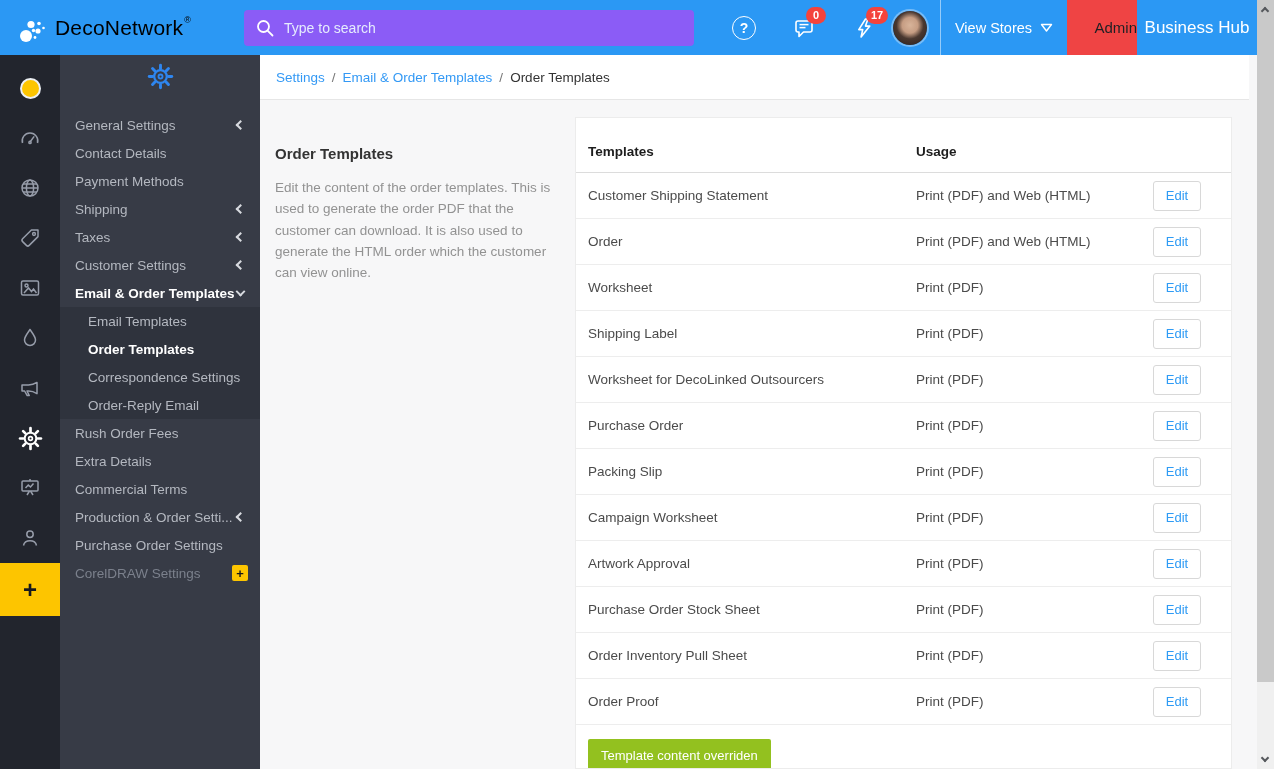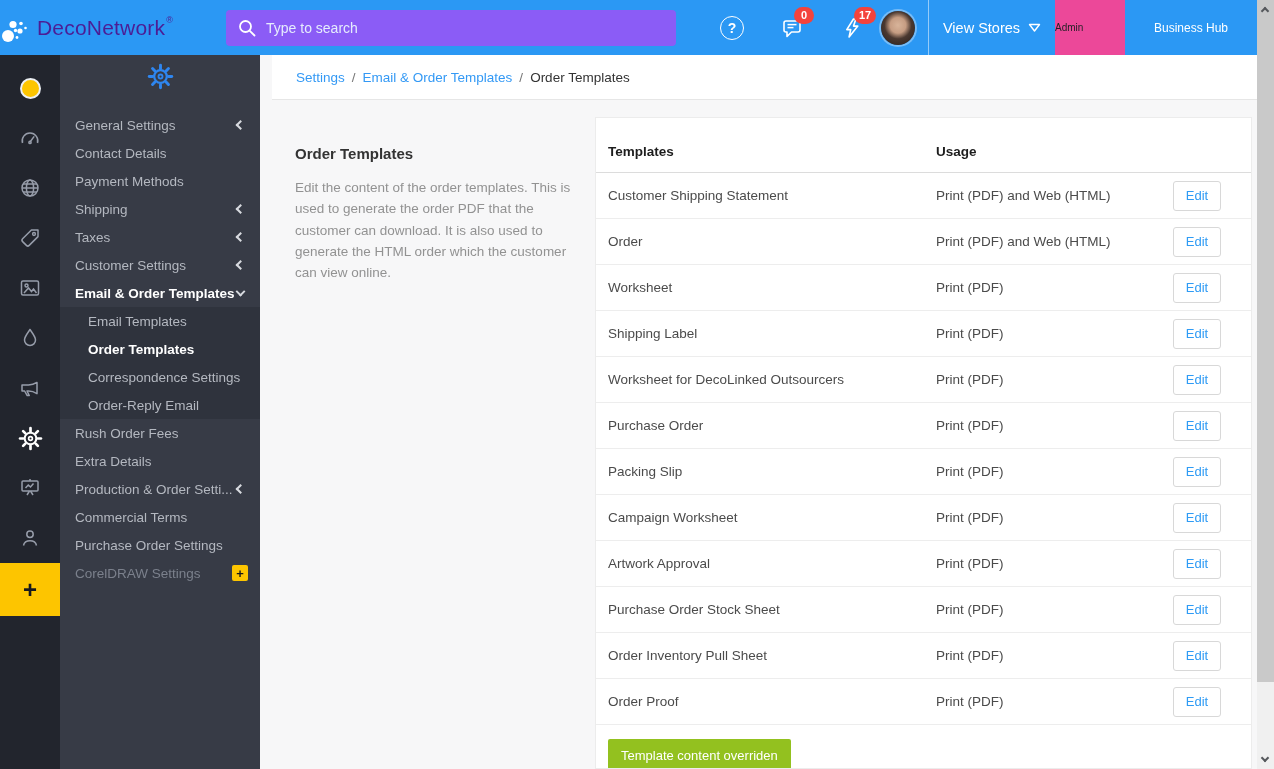--- a/index.html
+++ b/index.html
@@ -2,21 +2,21 @@
 <html><head>
 <meta charset="utf-8">
 <style>
   html,body{margin:0;padding:0;}
   body{width:1274px;height:769px;overflow:hidden;position:relative;
        font-family:"Liberation Sans", sans-serif;background:#f7f7f8;
        -webkit-font-smoothing:antialiased;}
   
   .topbar{position:absolute;top:0;left:0;width:1257px;height:55px;background:#2b98f4;
           display:flex;align-items:center;z-index:5;}
-  .logo{display:flex;align-items:flex-start;width:226px;flex:none;color:#4c1d95;}
+  .logo{display:flex;align-items:flex-start;padding-left:18px;width:226px;flex:none;color:#000000;}
   .logo-text{font-size:21px;font-weight:400;letter-spacing:.2px;line-height:34px;}
   .logo-reg{font-size:9px;margin-top:4px;margin-left:1px;}
   .logo svg{margin-right:7px;margin-top:4px;}
   .searchbox{position:relative;width:450px;height:36px;flex:none;}
   .searchbox input{width:100%;height:100%;box-sizing:border-box;border:none;border-radius:4px;
           background:#8b5cf6;padding:0 12px 0 40px;font-size:14px;color:#fff;outline:none;
           font-family:"Liberation Sans", sans-serif;}
   .searchbox input::placeholder{color:#eaf4fe;opacity:.95;}
   .search-ico{position:absolute;left:11px;top:8px;}
   .top-spacer{flex:1;}
@@ -26,24 +26,24 @@
           display:flex;align-items:center;justify-content:center;color:#fff;font-size:14px;font-weight:bold;box-sizing:border-box;}
   .badge{position:absolute;top:-8px;left:15px;min-width:10px;height:17px;padding:0 5px;background:#f4433c;
          border-radius:9px;color:#fff;font-size:11px;font-weight:bold;display:flex;align-items:center;
          justify-content:center;}
   .avatar{width:34px;height:34px;border-radius:50%;flex:none;margin-right:13px;cursor:pointer;
           background:radial-gradient(circle at 50% 42%, #d8b49a 0%, #c69d83 30%, #4a3830 52%, #241c1a 100%);
           box-shadow:0 0 0 2px rgba(255,255,255,.35);}
   .top-divider{width:1px;height:55px;background:rgba(255,255,255,.5);flex:none;}
   .view-stores{width:126px;height:55px;display:flex;align-items:center;justify-content:center;gap:8px;
           color:#fff;font-size:14.5px;cursor:pointer;flex:none;}
-  .admin-tab{width:70px;height:55px;background:#ec4899;color:#1f2024;display:flex;align-items:center;
-          justify-content:flex-start;font-size:10px;cursor:pointer;flex:none;}
-  .bizhub-tab{width:132px;height:55px;color:#fff;display:flex;align-items:center;justify-content:center;
-          font-size:12px;cursor:pointer;flex:none;}
+  .admin-tab{width:70px;height:55px;background:#ef4444;color:#1f2024;display:flex;align-items:center;
+          justify-content:flex-end;font-size:15px;cursor:pointer;flex:none;}
+  .bizhub-tab{width:120px;height:55px;color:#fff;display:flex;align-items:center;justify-content:center;
+          font-size:17px;cursor:pointer;flex:none;}
   
   .rail{position:absolute;top:55px;left:0;width:60px;bottom:0;background:#22252d;z-index:4;}
   .rail-slot{height:50px;display:flex;align-items:center;justify-content:center;cursor:pointer;}
   .rail-slot:first-child{margin-top:8px;}
   .rail svg{stroke:#979daa;fill:none;stroke-width:1.5;}
   .rail-slot.active svg{stroke:#ffffff;}
   .store-dot{width:17px;height:17px;border-radius:50%;background:#fdc500;border:2px solid #eceff3;}
   .rail-add{position:absolute;left:0;top:508px;width:60px;height:53px;background:#fdc500;color:#17181c;
           display:flex;align-items:center;justify-content:center;font-size:24px;font-weight:bold;cursor:pointer;}
   
@@ -57,21 +57,21 @@
   .menu li.active{color:#fff;font-weight:bold;}
   .menu li.dim{color:#7b808c;}
   .chev{position:absolute;right:16px;top:50%;width:7px;height:7px;border:0 solid #d8dbe0;box-sizing:border-box;}
   .chev-left{border-left:2px solid #d8dbe0;border-bottom:2px solid #d8dbe0;transform:translateY(-50%) rotate(45deg);}
   .chev-down{border-right:2px solid #d8dbe0;border-bottom:2px solid #d8dbe0;transform:translateY(-70%) rotate(45deg);}
   .plus-badge{display:none;position:absolute;right:12px;top:50%;transform:translateY(-50%);
           width:16px;height:16px;background:#fdc500;color:#17181c;font-size:13px;font-weight:bold;
           align-items:center;justify-content:center;border-radius:2px;cursor:pointer;}
   .menu li.plus_badge .plus-badge{display:flex;}
   
-  .main{position:absolute;top:55px;left:272px;width:997px;bottom:0;background:#f7f7f8;}
+  .main{position:absolute;top:55px;left:252px;width:997px;bottom:0;background:#f7f7f8;}
   .breadcrumbbar{height:44px;background:#fff;border-bottom:1px solid #e6e6e6;display:flex;align-items:center;
           padding:0 24px;}
   .crumbs{display:flex;align-items:center;margin:0;padding:0;list-style:none;font-size:13.5px;color:#333;}
   .crumbs li{display:flex;align-items:center;}
   .crumbs li .lbl{cursor:default;}
   .crumbs li.link .lbl{color:#3399f5;cursor:pointer;}
   .crumbs .sep{margin:0 7px;color:#777;}
   .crumbs li:last-child .sep{display:none;}
   .info-panel{position:absolute;left:23px;top:90px;width:292px;}
   .info-title{font-size:15px;font-weight:bold;color:#333;margin:0 0 15px 0;}
@@ -318,27 +318,27 @@
         <span>Rush Order Fees</span>
 
       </li>
 
       <li>
         <span>Extra Details</span>
 
       </li>
 
       <li>
+        <span>Commercial Terms</span>
+
+      </li>
+
+      <li>
         <span>Production &amp; Order Setti...</span>
         <span class="chev chev-left"></span>
-
-      </li>
-
-      <li>
-        <span>Commercial Terms</span>
 
       </li>
 
       <li>
         <span>Purchase Order Settings</span>
 
       </li>
 
       <li class="dim plus_badge">
         <span>CorelDRAW Settings</span>

